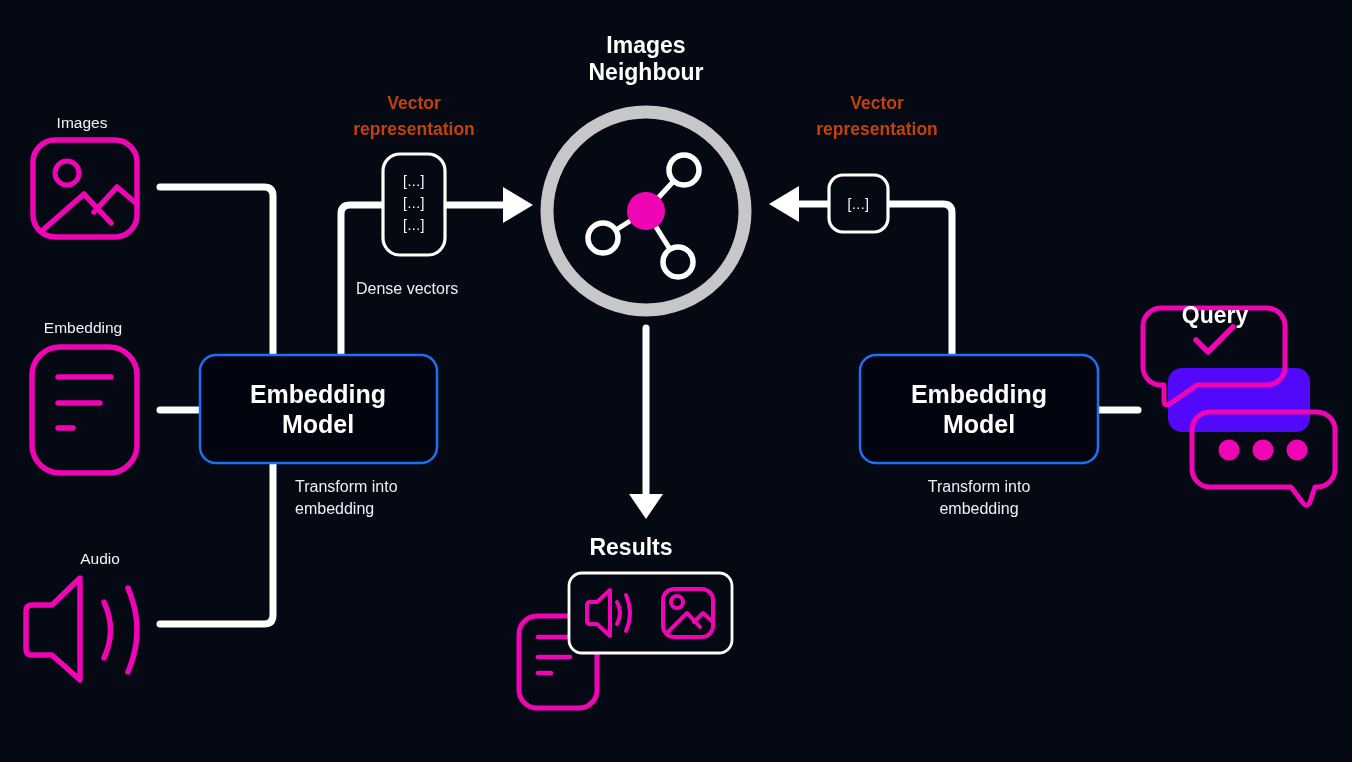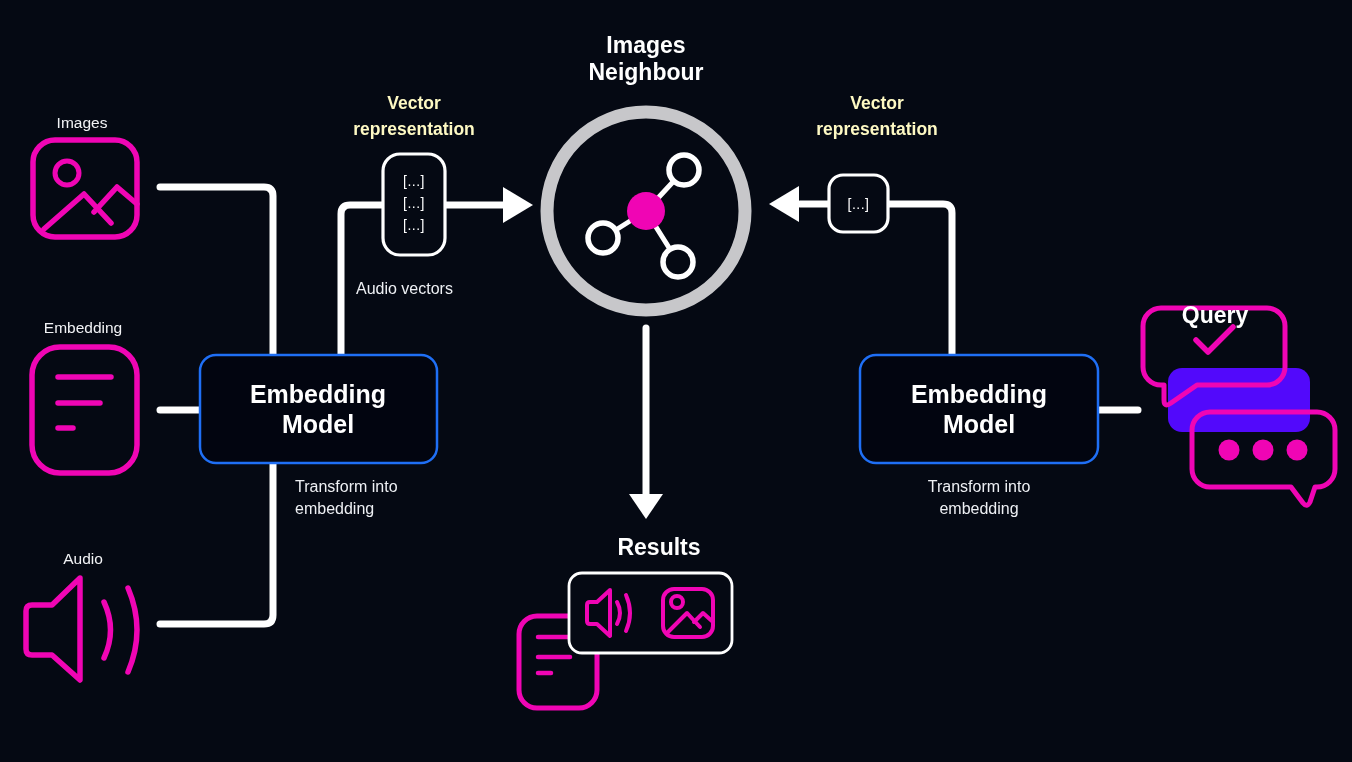--- a/index.html
+++ b/index.html
@@ -6,21 +6,21 @@
   .canvas{
     position:relative;width:1352px;height:762px;overflow:hidden;
     background:#050913;
     font-family:"Liberation Sans", sans-serif;
     color:#ffffff;
   }
   svg{position:absolute;inset:0;display:block;}
   .txt{position:absolute;white-space:pre-line;line-height:1.3;}
   .ctr{transform:translateX(-50%);text-align:center;}
   .label{font-size:15.5px;font-weight:400;color:#f2f3f6;}
-  .subtitle{font-size:17.5px;font-weight:700;line-height:26px;color:#fef9c3;}
+  .subtitle{font-size:17.5px;font-weight:700;line-height:26px;color:#c2410c;}
   .bigtitle{font-size:23px;font-weight:700;line-height:26.5px;color:#fff;}
   .caption{font-size:16px;font-weight:400;line-height:21.5px;color:#eef0f4;}
   .boxtext{font-size:25px;font-weight:700;line-height:30px;color:#fff;}
   .cells{position:absolute;display:flex;flex-direction:column;align-items:center;gap:4px;}
   .cell{font-size:14px;font-weight:400;color:#fff;line-height:18px;letter-spacing:0.5px;}
   
   .ln{stroke:#ffffff;stroke-width:7;fill:none;stroke-linecap:round;}
   .ah{fill:#ffffff;stroke:none;}
   .mag{stroke:#f005b4;fill:none;stroke-linecap:round;stroke-linejoin:round;}
   .magfill{fill:#f005b4;stroke:none;}
@@ -103,48 +103,48 @@
     <g>
       <rect class="mag" x="663" y="589" width="50" height="48" rx="11" stroke-width="4"></rect>
       <circle class="mag" cx="677" cy="602" r="6" stroke-width="4"></circle>
       <path class="mag" d="M668,632 L687,613 L700,627" stroke-width="4"></path>
       <path class="mag" d="M694,622 L703,613 L713,622" stroke-width="4"></path>
     </g>
   </svg>
 
   <div class="txt label ctr" style="left:82px;top:113px;text-align:center;">Images</div>
   <div class="txt label ctr" style="left:83px;top:318px;">Embedding</div>
-  <div class="txt label ctr" style="left:83px;top:549px;">Audio</div>
+  <div class="txt label ctr" style="left:100px;top:549px;">Audio</div>
 
   <div class="txt subtitle ctr" style="left:414px;top:90px;">Vector
 representation</div>
   <div class="txt subtitle ctr" style="left:877px;top:90px;">Vector
 representation</div>
 
   <div class="cells" style="left:383px;top:172px;width:62px;">
     <span class="cell">[...]</span>
     <span class="cell">[...]</span>
     <span class="cell">[...]</span>
   </div>
   <div class="cells" style="left:829px;top:195px;width:59px;">
     <span class="cell">[...]</span>
   </div>
 
-  <div class="txt caption" style="left:356px;top:278px;">Audio vectors</div>
+  <div class="txt caption" style="left:356px;top:278px;">Dense vectors</div>
 
   <div class="txt bigtitle ctr" style="left:646px;top:32px;">Images
 Neighbour</div>
 
   <div class="txt boxtext ctr" style="left:318px;top:379px;">Embedding
 Model</div>
   <div class="txt boxtext ctr" style="left:979px;top:379px;">Embedding
 Model</div>
 
   <div class="txt caption" style="left:295px;top:476px;">Transform into
 embedding</div>
   <div class="txt caption ctr" style="left:979px;top:476px;">Transform into
 embedding</div>
 
   <div class="txt bigtitle ctr" style="left:1215px;top:266px;margin-top:36px;">Query</div>
 
-  <div class="txt bigtitle ctr" style="left:659px;top:534px;">Results</div>
+  <div class="txt bigtitle ctr" style="left:631px;top:534px;">Results</div>
 
 </div>
 
 </body></html>

